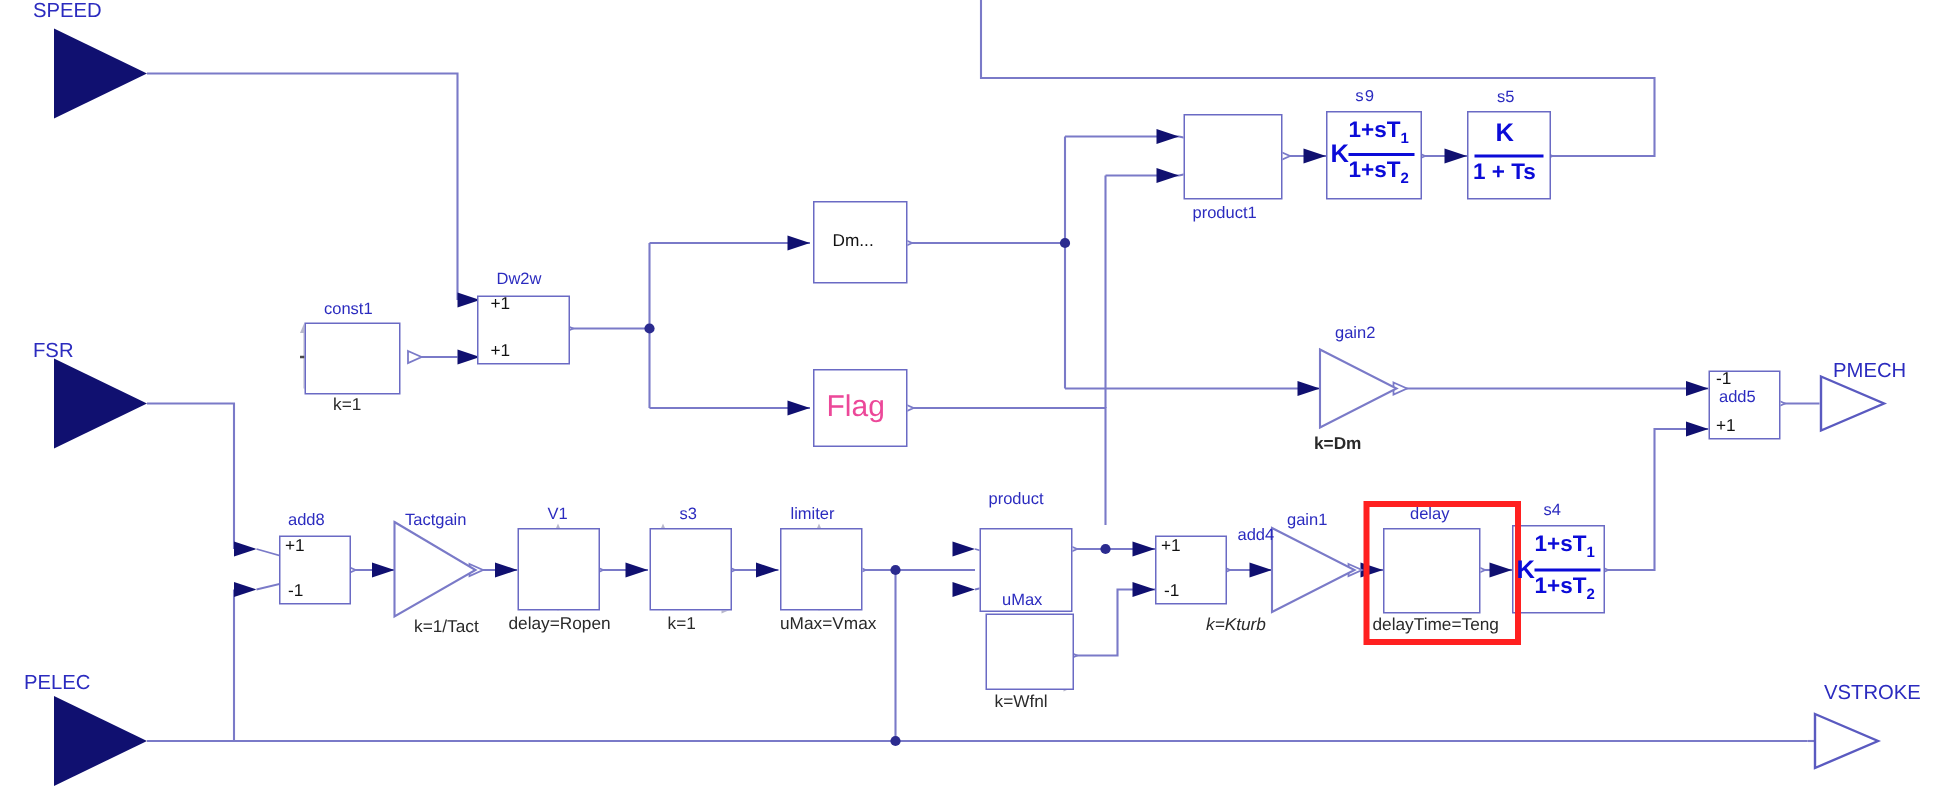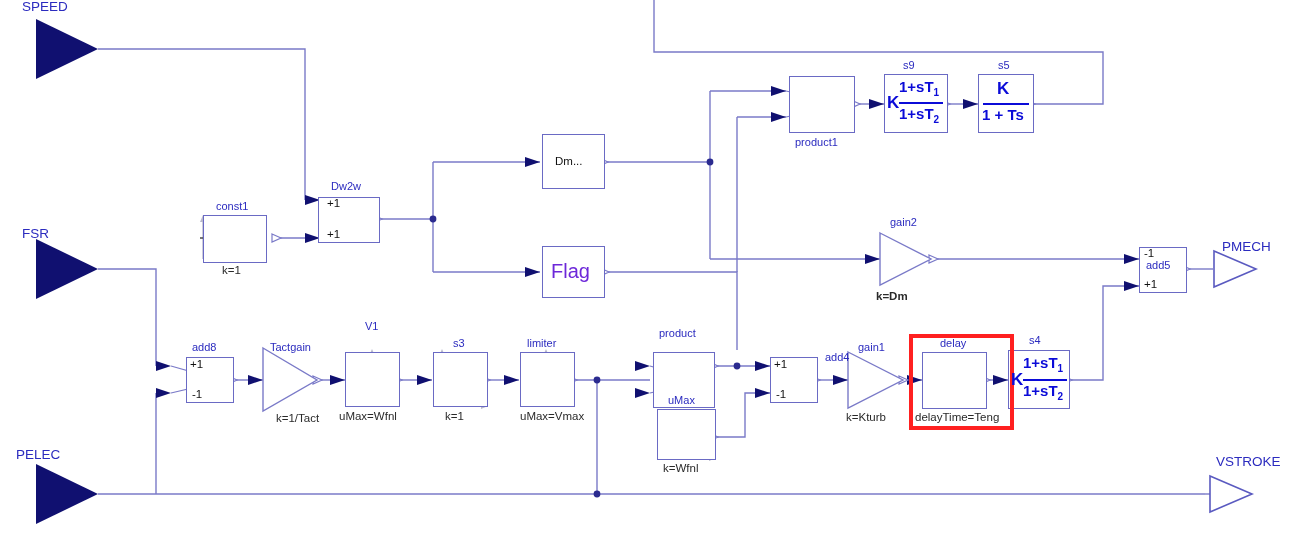--- a/index.html
+++ b/index.html
@@ -12,21 +12,21 @@
   .sub{position:absolute;color:#2a2a2a;font-size:11.5px;white-space:nowrap;}
   .portname{position:absolute;color:#2b2bbf;font-size:13.5px;white-space:nowrap;}
   .blk{position:absolute;border:1px solid #6a6ac4;background:#ffffff;box-sizing:border-box;}
   .sign{position:absolute;color:#111;font-size:11.5px;}
   .tf{position:absolute;color:#0b0bd8;font-weight:bold;white-space:nowrap;}
   .big{font-size:17px;}
   .mid{font-size:15px;}
   .sm{font-size:10px;vertical-align:sub;}
   .redbox{position:absolute;border:4px solid #ff2020;box-sizing:border-box;background:transparent;}
   .dmtxt{position:absolute;color:#111;font-size:11.5px;}
-  .flagtxt{position:absolute;color:#6d28d9;font-size:20px;}
+  .flagtxt{position:absolute;color:#ec4899;font-size:20px;}
 </style>
 </head>
 <body>
 
 <div id="stage">
 
   <svg class="layer" viewBox="0 0 1296 538">
     <defs>
       <marker id="ar" markerWidth="12" markerHeight="12" refX="11" refY="5" orient="auto" markerUnits="userSpaceOnUse">
         <path d="M0,0 L11,5 L0,10 Z" fill="#101070"></path>
@@ -273,21 +273,21 @@
 
   <div class="lbl small" style="left:331px;top:180px;">Dw2w</div>
   <div class="sign" style="left:327px;top:197px;">+1</div>
   <div class="sign" style="left:327px;top:228px;">+1</div>
 
   <div class="dmtxt" style="left:555px;top:155px;">Dm...</div>
   <div class="flagtxt" style="left:551px;top:260px;">Flag</div>
 
   <div class="lbl small" style="left:795px;top:136px;">product1</div>
 
-  <div class="lbl small" style="left:903px;top:59px;">s9</div>
+  <div class="lbl small" style="left:903px;top:59px;font-family:Liberation Mono, monospace;">s9</div>
   <div class="tf big" style="left:887px;top:93px;">K</div>
   <div class="tf mid" style="left:899px;top:78px;"><span>1+sT</span><span class="sm">1</span></div>
   <div style="position:absolute;left:899px;top:102px;width:44px;height:2px;background:#0b0bd8;"></div>
   <div class="tf mid" style="left:899px;top:105px;"><span>1+sT</span><span class="sm">2</span></div>
 
   <div class="lbl small" style="left:998px;top:59px;">s5</div>
   <div class="tf big" style="left:997px;top:79px;">K</div>
   <div style="position:absolute;left:983px;top:103px;width:46px;height:2px;background:#0b0bd8;"></div>
   <div class="tf mid" style="left:982px;top:106px;">1 + Ts</div>
 
@@ -298,40 +298,40 @@
   <div class="sign" style="left:1144px;top:247px;">-1</div>
   <div class="sign" style="left:1144px;top:278px;">+1</div>
 
   <div class="lbl small" style="left:192px;top:341px;">add8</div>
   <div class="sign" style="left:190px;top:358px;">+1</div>
   <div class="sign" style="left:192px;top:388px;">-1</div>
 
   <div class="lbl small" style="left:270px;top:341px;">Tactgain</div>
   <div class="sub" style="left:276px;top:412px;">k=1/Tact</div>
 
-  <div class="lbl small" style="left:365px;top:320px;">V1</div>
-  <div class="sub" style="left:339px;top:410px;">uMax=Wfnl</div>
+  <div class="lbl small" style="left:365px;top:337px;">V1</div>
+  <div class="sub" style="left:339px;top:410px;">delay=Ropen</div>
 
   <div class="lbl small" style="left:453px;top:337px;">s3</div>
   <div class="sub" style="left:445px;top:410px;">k=1</div>
 
   <div class="lbl small" style="left:527px;top:337px;text-align:right;">limiter</div>
   <div class="sub" style="left:520px;top:410px;">uMax=Vmax</div>
 
   <div class="lbl small" style="left:659px;top:327px;">product</div>
 
   <div class="lbl small" style="left:668px;top:394px;">uMax</div>
   <div class="sub" style="left:663px;top:462px;">k=Wfnl</div>
 
   <div class="lbl small" style="left:777px;top:351px;margin-left:48px;">add4</div>
   <div class="sign" style="left:774px;top:358px;">+1</div>
   <div class="sign" style="left:776px;top:388px;">-1</div>
 
   <div class="lbl small" style="left:858px;top:341px;text-align:center;">gain1</div>
-  <div class="sub" style="left:846px;top:411px;">k=Kturb</div>
+  <div class="sub" style="left:804px;top:411px;font-style:italic;">k=Kturb</div>
 
   <div class="lbl small" style="left:940px;top:337px;">delay</div>
   <div class="sub" style="left:915px;top:411px;">delayTime=Teng</div>
 
   <div class="lbl small" style="left:1029px;top:334px;">s4</div>
   <div class="tf big" style="left:1011px;top:370px;">K</div>
   <div class="tf mid" style="left:1023px;top:354px;"><span>1+sT</span><span class="sm">1</span></div>
   <div style="position:absolute;left:1023px;top:379px;width:44px;height:2px;background:#0b0bd8;"></div>
   <div class="tf mid" style="left:1023px;top:382px;"><span>1+sT</span><span class="sm">2</span></div>
 

